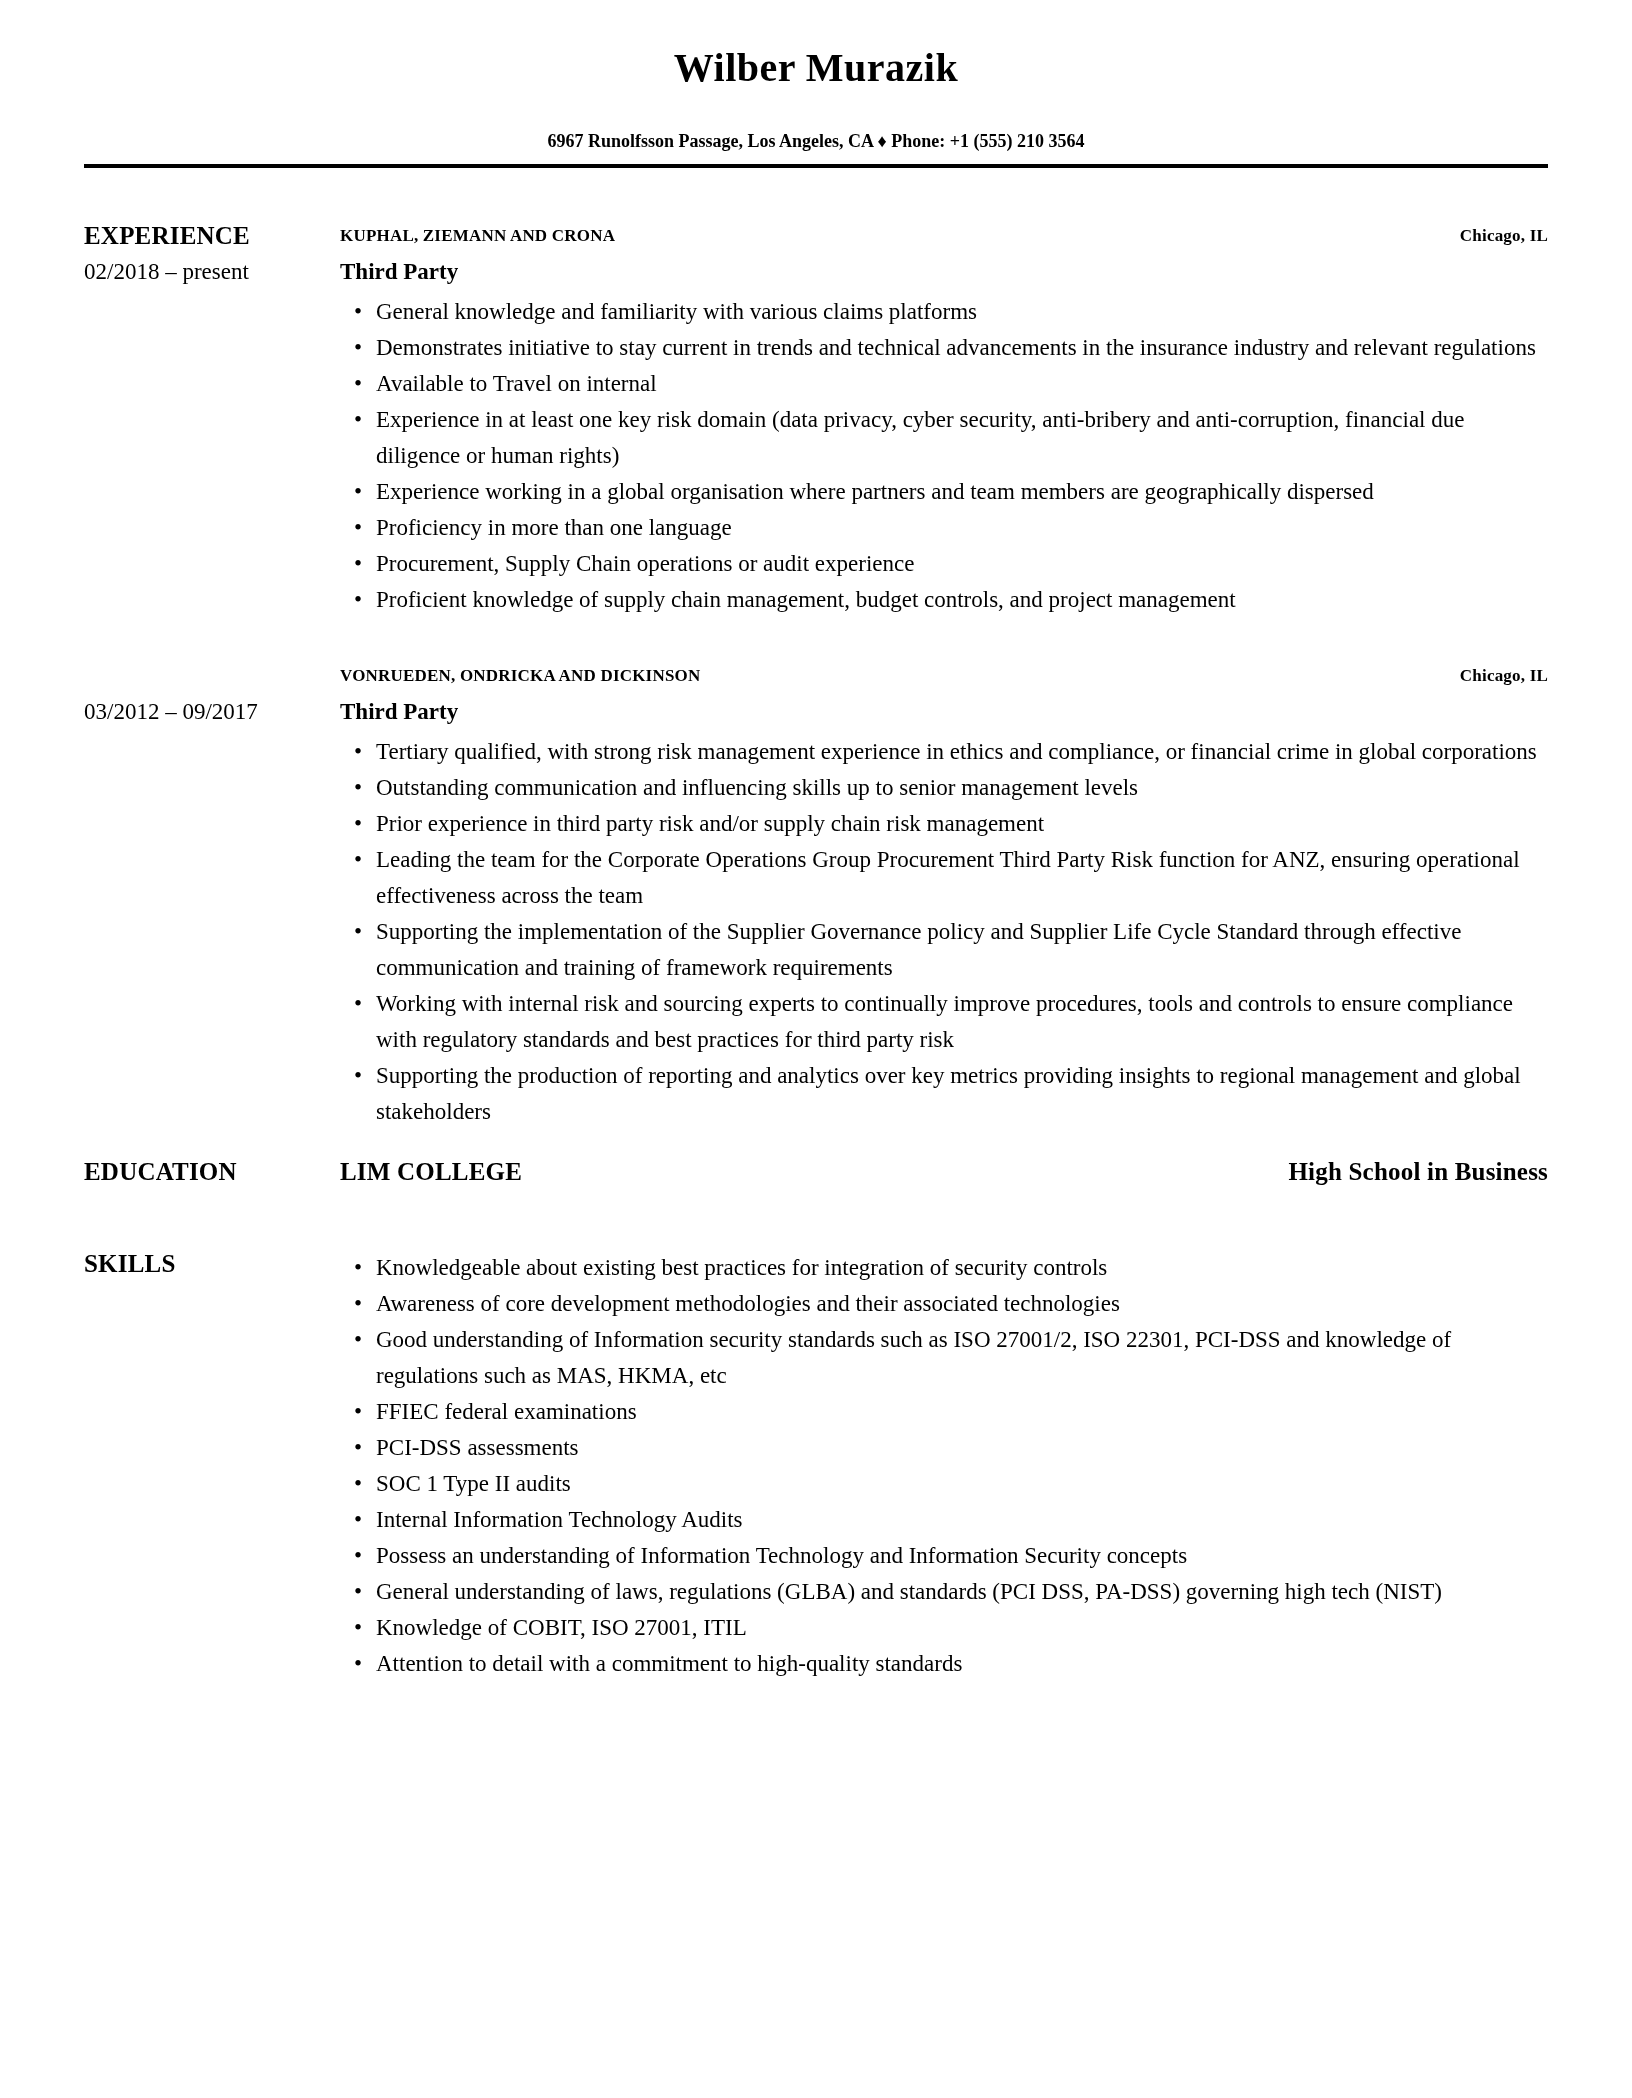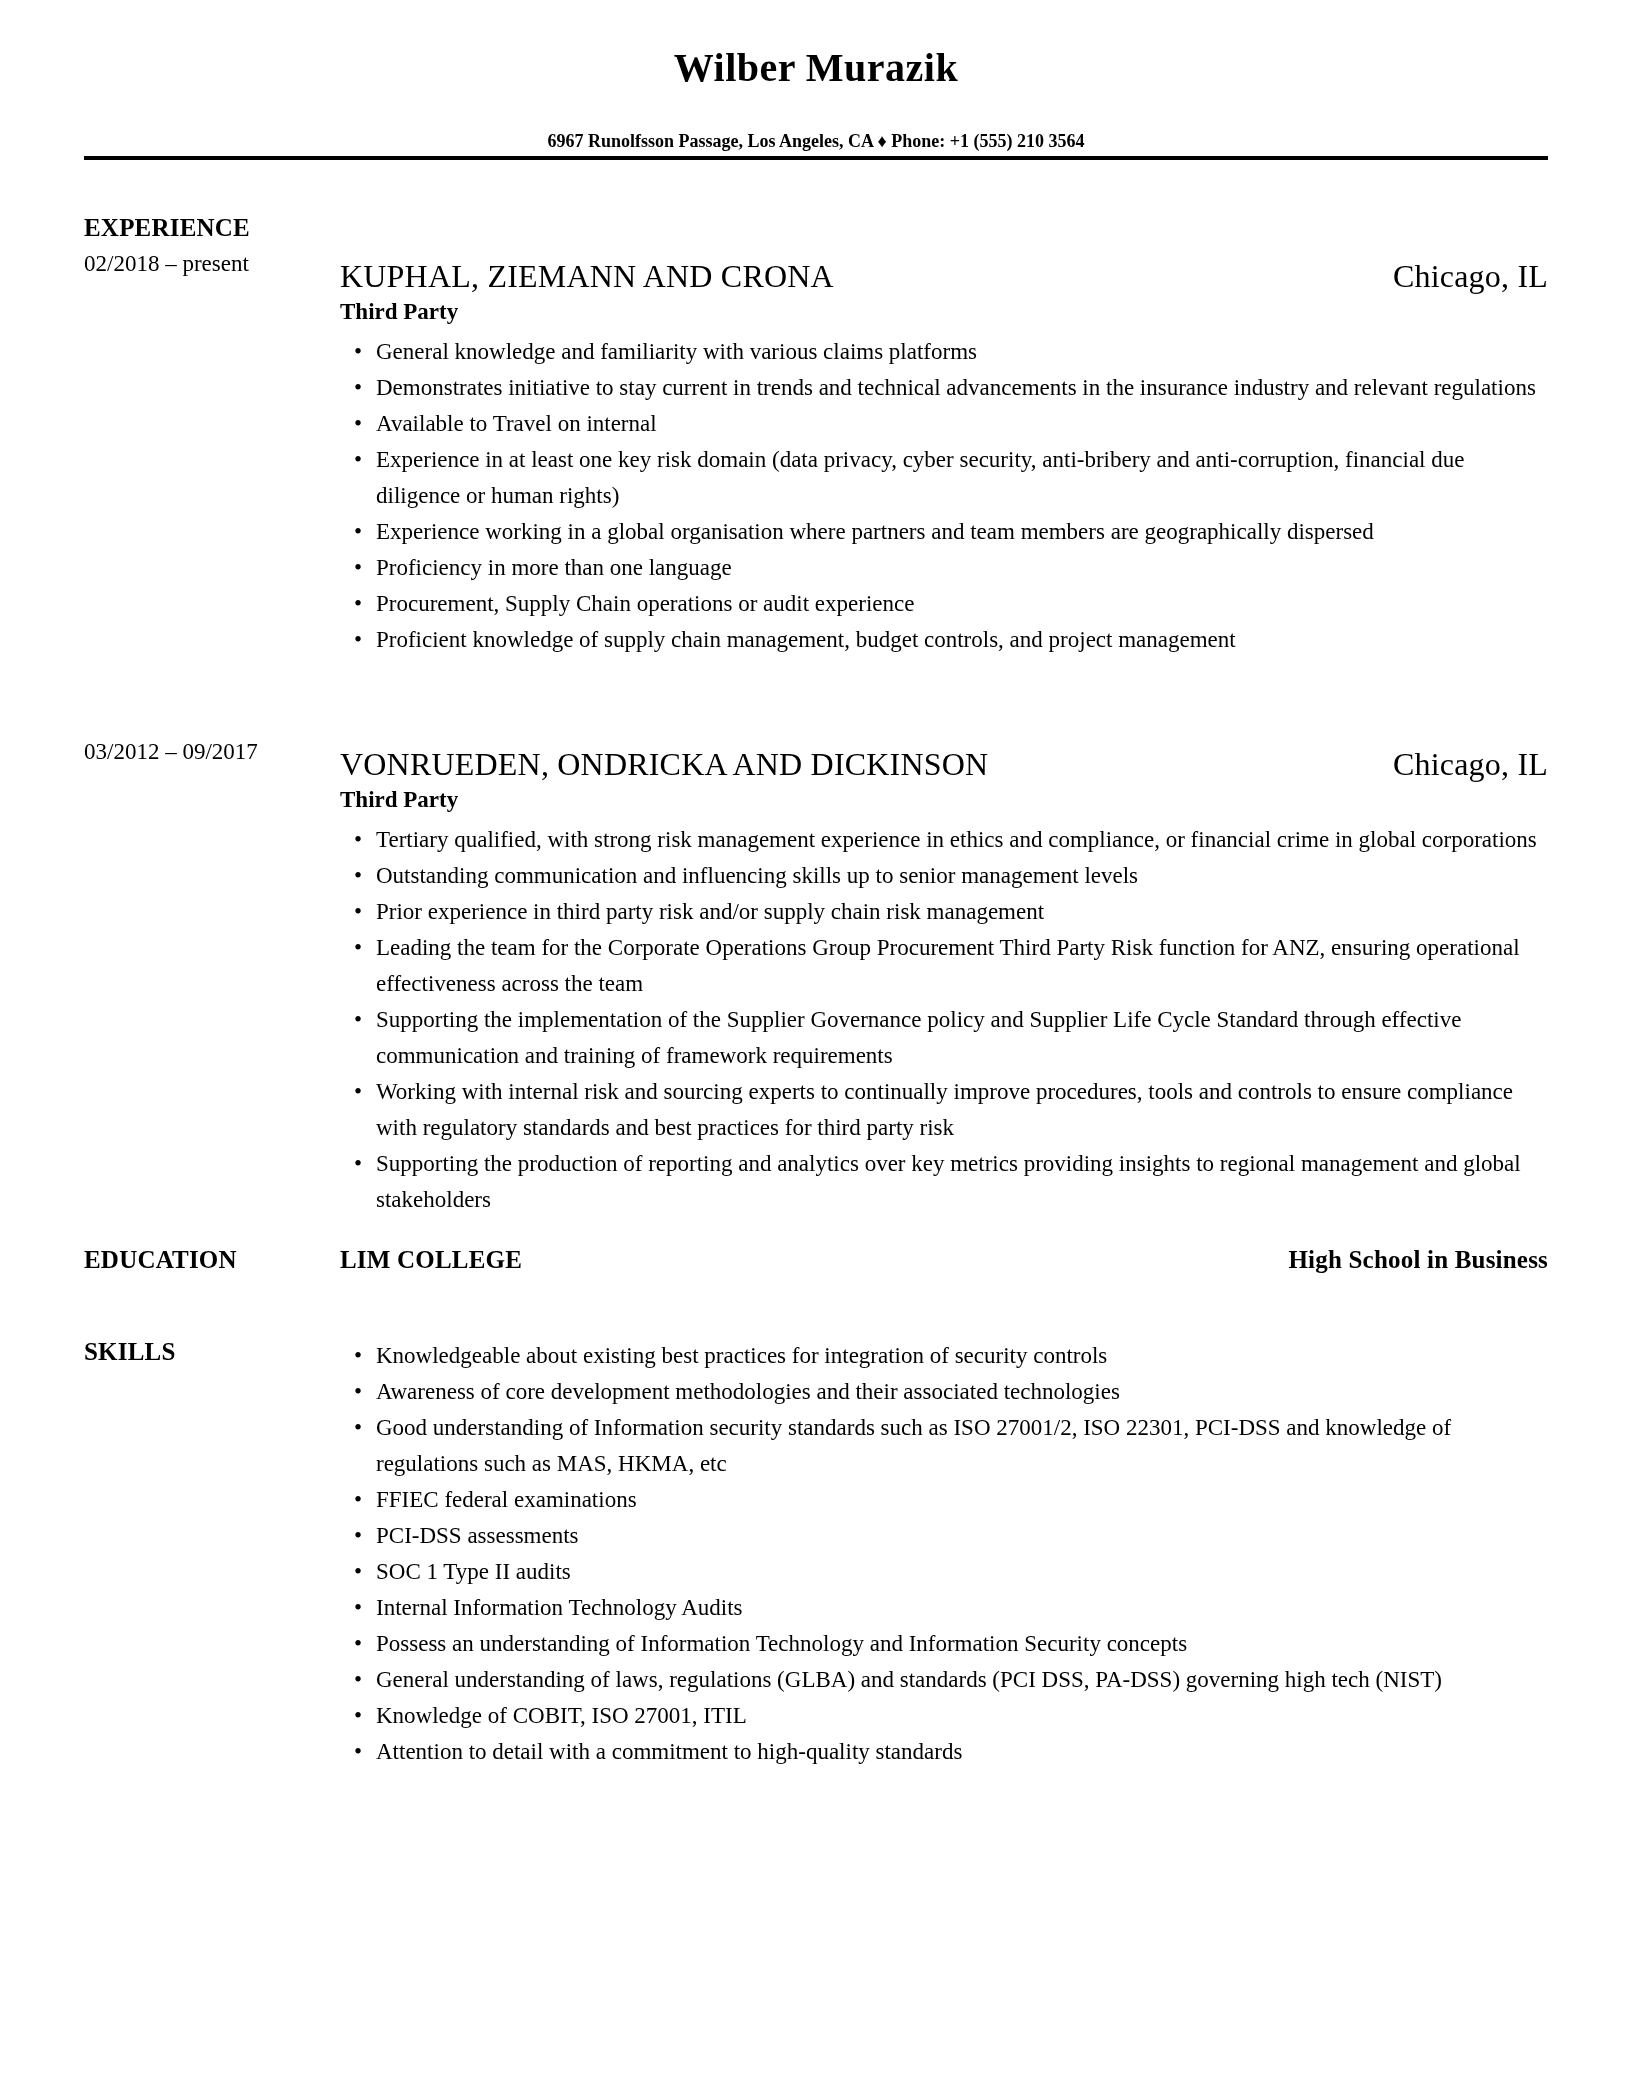--- a/index.html
+++ b/index.html
@@ -18,21 +18,21 @@
   .page {
     box-sizing: border-box;
     width: 1632px;
     height: 2098px;
     padding: 0 84px;
   }
   
   .doc-header {
     text-align: center;
     padding-top: 44px;
-    padding-bottom: 0;
+    padding-bottom: 8px;
     border-bottom: 4px solid #000000;
   }
   .name {
     font-size: 40px;
     font-weight: 700;
     line-height: 48px;
     letter-spacing: 0.5px;
   }
   .contact {
     font-size: 18px;
@@ -63,24 +63,23 @@
   }
   .left-col .date-offset { padding-top: 36px; }
   
   .job-header {
     display: flex;
     justify-content: space-between;
     align-items: baseline;
     line-height: 36px;
   }
   .company, .location {
-    font-size: 32px;
-    font-weight: 400;
+    font-size: 17px;
+    font-weight: 700;
     letter-spacing: 0.2px;
-    margin-top: 48px;
   }
   .job-title {
     font-size: 23px;
     font-weight: 700;
     line-height: 36px;
   }
   ul.bullets {
     list-style: none;
     margin: 4px 0 0 0;
     padding: 0;

